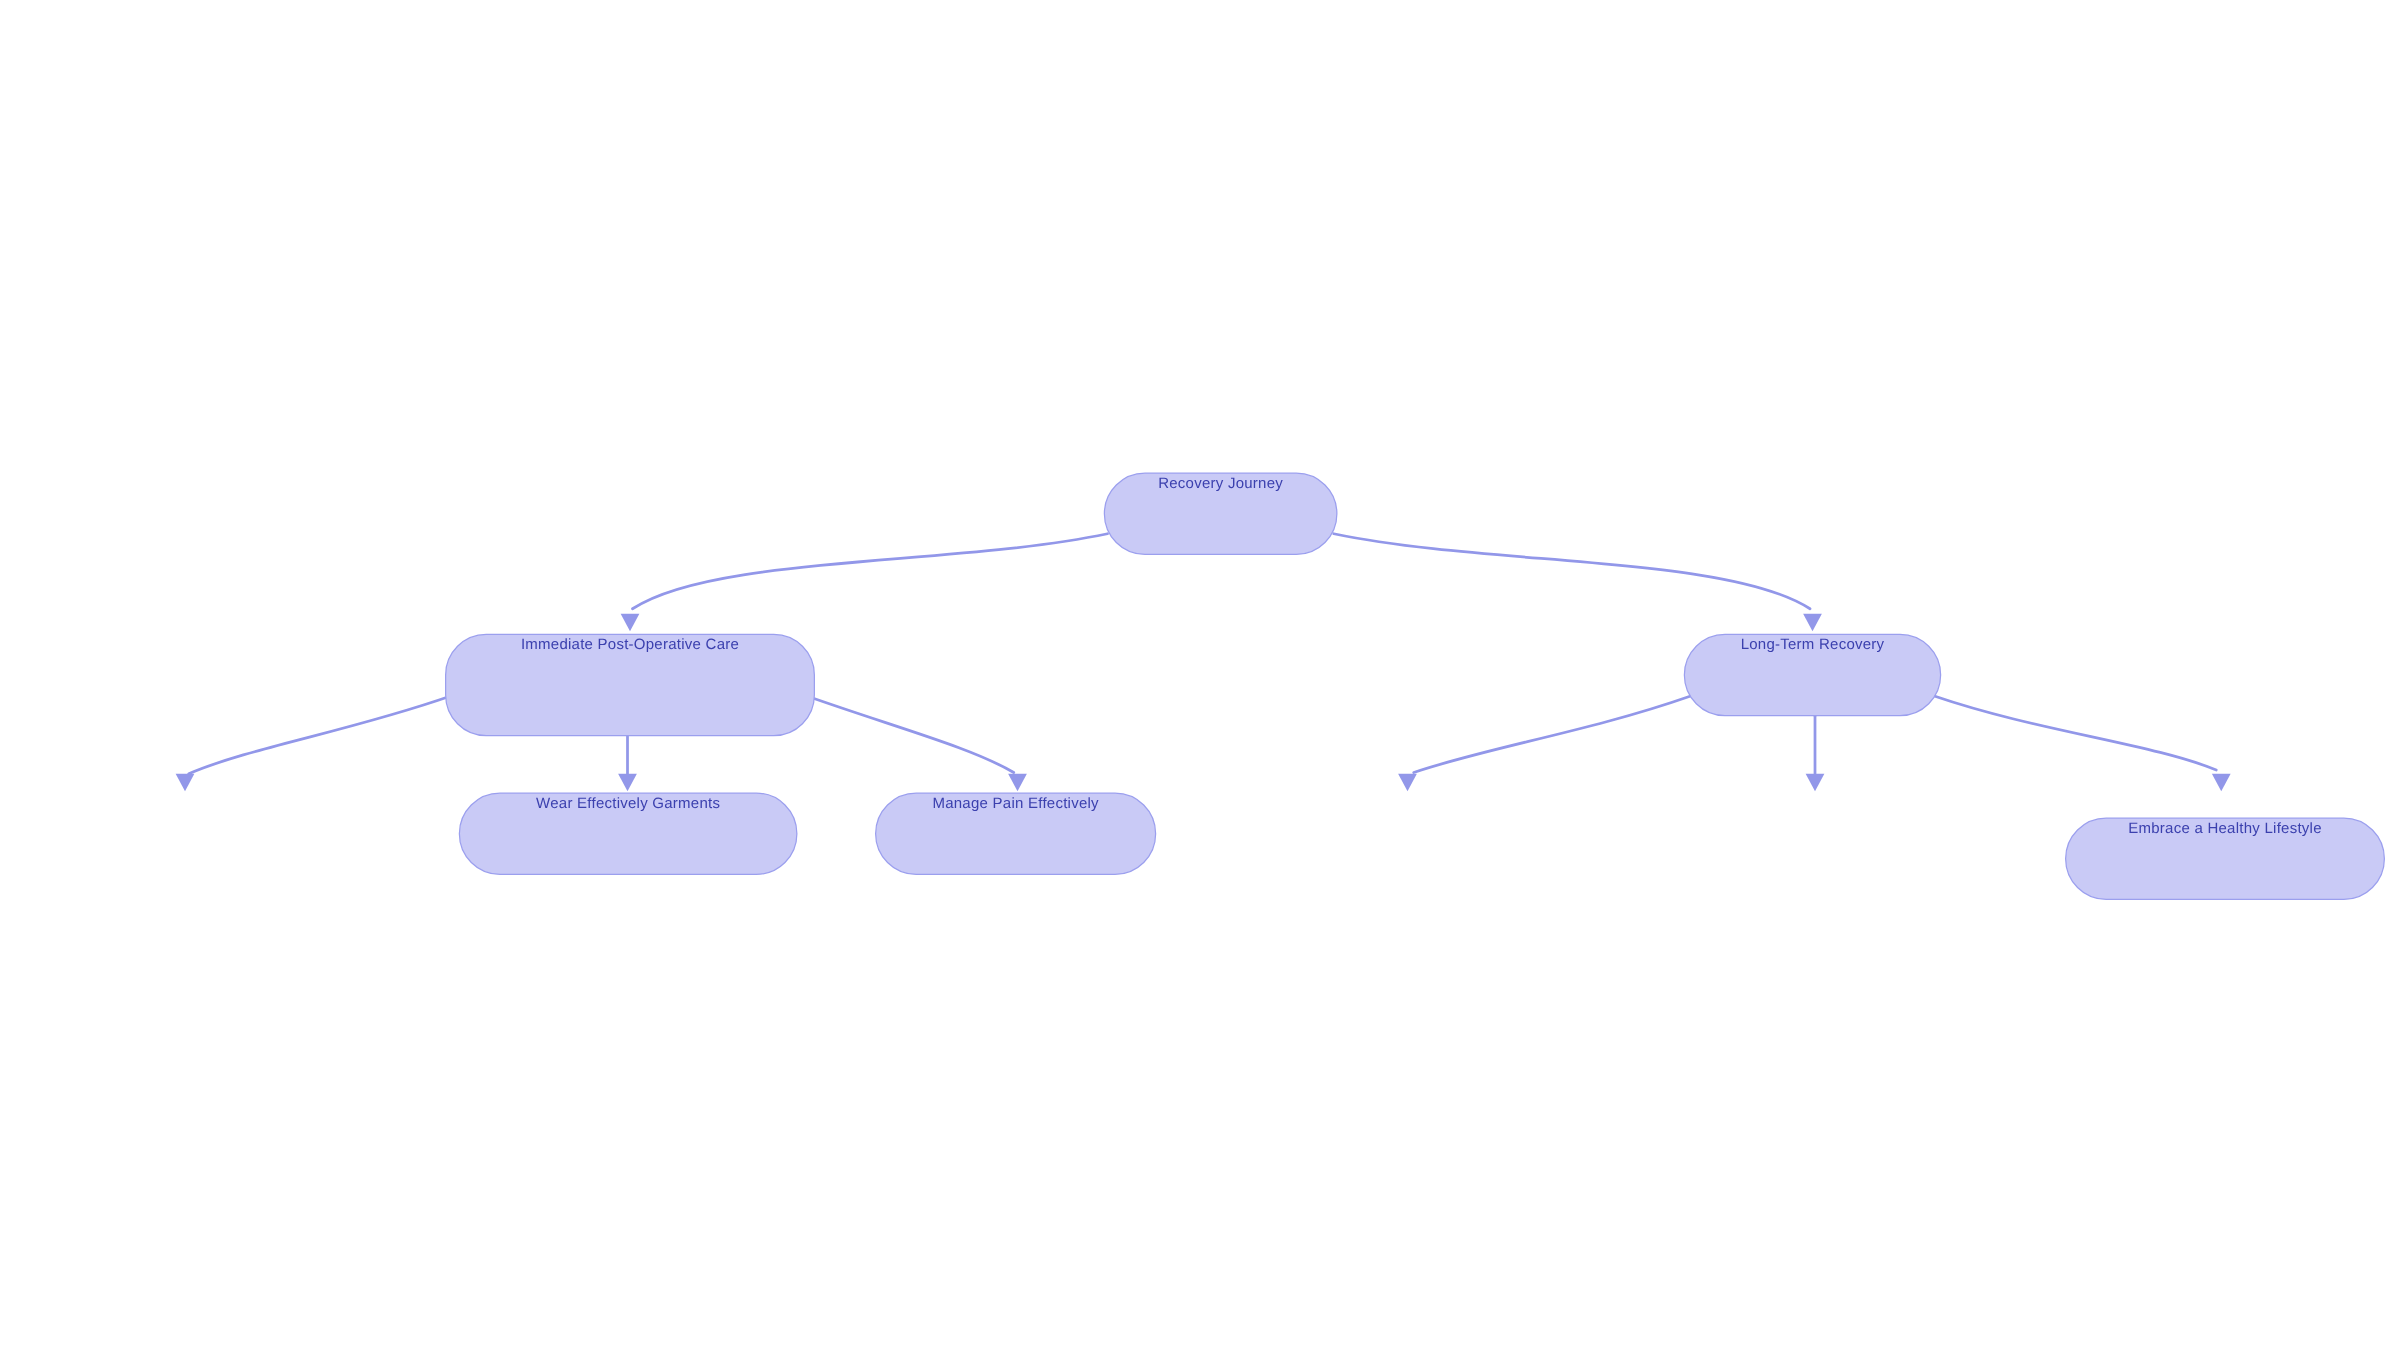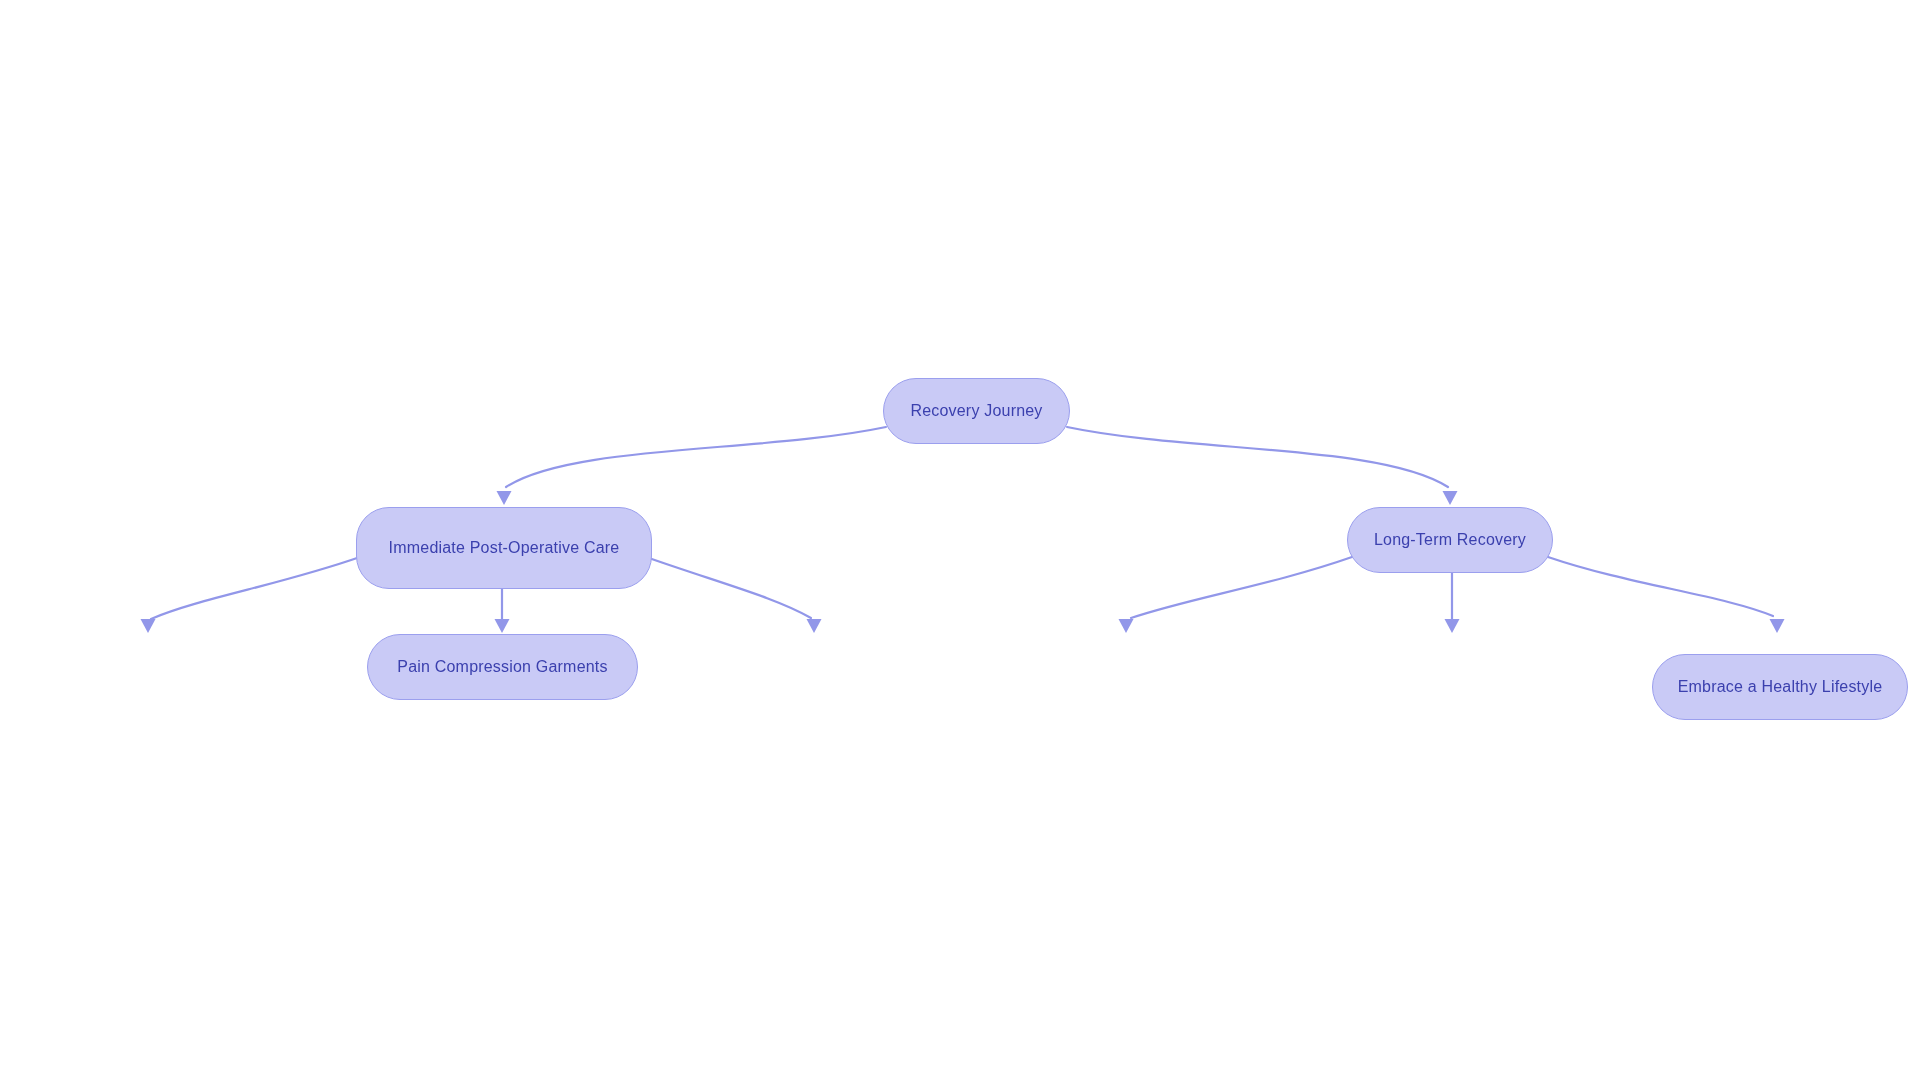--- a/index.html
+++ b/index.html
@@ -31,24 +31,23 @@
     fill: var(--edge, #9297e9);
     stroke: none;
   }
   .node {
     position: absolute;
     box-sizing: border-box;
     background: var(--node_fill, #c9caf6);
     border: 1.6px solid var(--node_border, #9b9fee);
     border-radius: 33px;
     display: flex;
-    align-items: center;
     justify-content: center;
     color: var(--node_text, #3b40ae);
-    font-size: 16px;
+    font-size: 12px;
     letter-spacing: 0.2px;
     white-space: nowrap;
     text-align: center;
   }
 </style>
 </head>
 <body>
 
 <div class="canvas">
 
@@ -86,23 +85,26 @@
   <div class="node" style="left:356px; top:507px; width:296px; height:82px;">
     <span>Immediate Post-Operative Care</span>
   </div>
 
   <div class="node" style="left:1347px; top:507px; width:206px; height:66px;">
     <span>Long-Term Recovery</span>
   </div>
 
 
   <div class="node" style="left:367px; top:634px; width:271px; height:66px;">
-    <span>Pain Compression Garments</span>
+    <span>Wear Effectively Garments</span>
   </div>
 
+  <div class="node" style="left:700px; top:634px; width:225px; height:66px;">
+    <span>Manage Pain Effectively</span>
+  </div>
 
 
 
   <div class="node" style="left:1652px; top:634px; width:256px; height:66px;margin-top:20px;">
     <span>Embrace a Healthy Lifestyle</span>
   </div>
 
 </div>
 
 </body></html>

